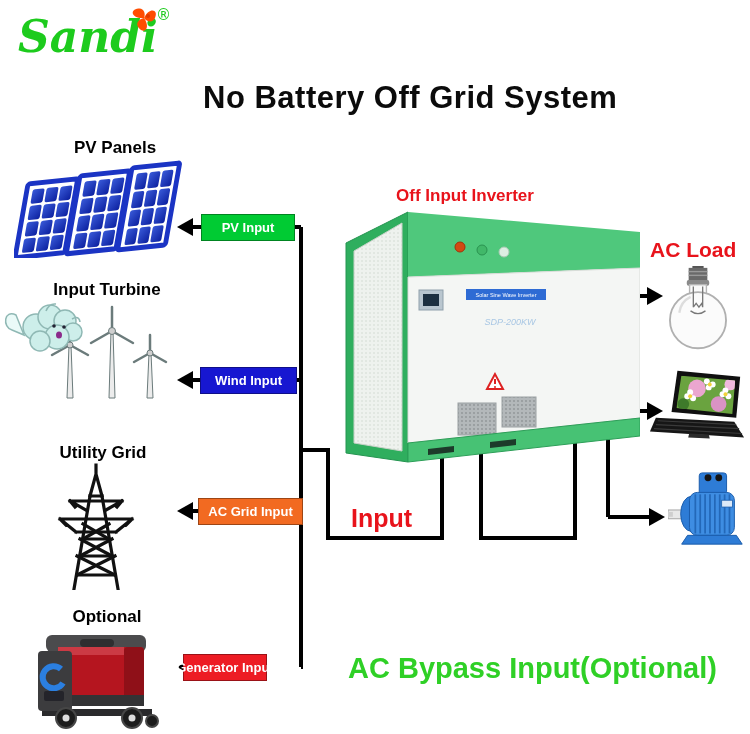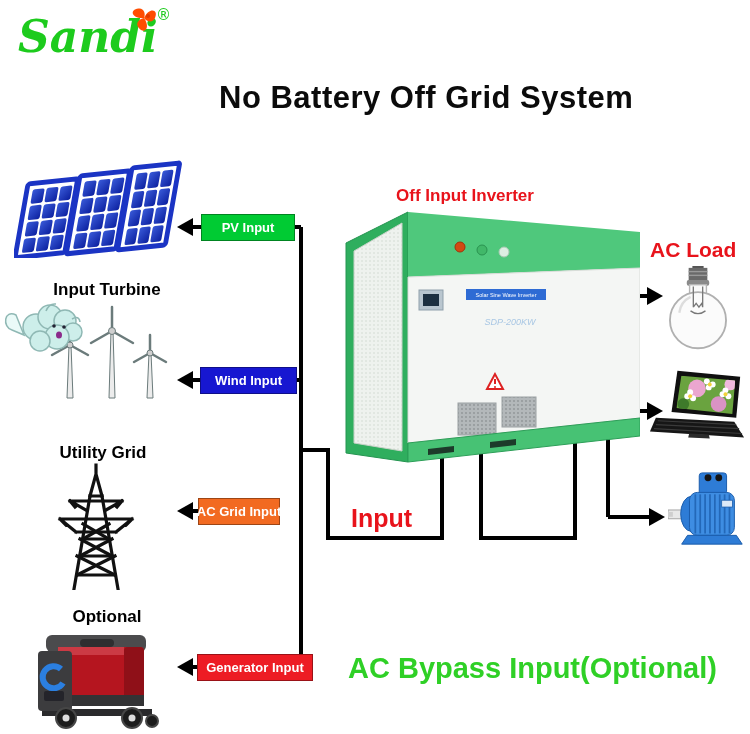--- a/index.html
+++ b/index.html
@@ -8,21 +8,21 @@
   .abs{position:absolute;}
   .src-label{font-weight:bold;font-size:17px;color:#000;text-align:center;white-space:nowrap;}
   .io-box{position:absolute;display:flex;align-items:center;justify-content:center;
           color:#fff;font-weight:bold;font-size:13px;white-space:nowrap;
           border:1px solid rgba(0,0,0,.35);box-sizing:border-box;}
   .box-pv{background:#00cb33;}
   .box-wind{background:#1717d1;}
   .box-grid{background:#f26a21;}
   .box-gen{background:#ed1c24;}
   .red-label{color:#e8131b;font-weight:bold;white-space:nowrap;}
-  .title{font-size:31px;font-weight:bold;color:#0b0b0b;letter-spacing:.5px;white-space:nowrap;margin-left:16px;}
+  .title{font-size:31px;font-weight:bold;color:#0b0b0b;letter-spacing:.5px;white-space:nowrap;}
   .bypass{font-size:29px;font-weight:bold;color:#2fd026;white-space:nowrap;}
   svg{display:block;}
 </style>
 </head>
 <body>
 
 <div class="stage">
 
   <svg class="abs" style="left:0;top:0" width="750" height="734" viewBox="0 0 750 734">
     <g stroke="#000" stroke-width="4" fill="none">
@@ -55,20 +55,21 @@
     <g transform="translate(136,16)">
       <path d="M0,0 C5,-11 15,-9 11,0 C9,5 3,4 0,0" fill="#ff4d00"></path>
       <path d="M0,0 C5,-11 15,-9 11,0 C9,5 3,4 0,0" fill="#ff4d00" transform="rotate(120)"></path>
       <path d="M0,0 C5,-11 15,-9 11,0 C9,5 3,4 0,0" fill="#ff4d00" transform="rotate(240)"></path>
       <circle cx="4" cy="-2" r="2" fill="#e03a00"></circle>
     </g>
   </svg>
 
   <div class="abs title" style="left:203px;top:80px">No Battery Off Grid System</div>
 
+  <div class="abs src-label" style="left:40px;top:138px;width:150px">PV Panels</div>
   <svg class="abs" style="left:14px;top:158px" width="168" height="100" viewBox="0 0 168 100">
     <defs>
       <linearGradient id="cellb" x1="0" y1="0" x2="1" y2="1">
         <stop offset="0" stop-color="#3a5bd9"></stop>
           <stop offset="1" stop-color="#0b1f9e"></stop>
       </linearGradient>
     </defs>
     <g>
       <g transform="translate(14,26) rotate(-6) skewX(-16)">
         <rect width="50" height="72" rx="2" fill="#fff" stroke="#1b34c4" stroke-width="5"></rect>
@@ -173,21 +174,21 @@
   <svg class="abs" style="left:46px;top:462px" width="100" height="128" viewBox="0 0 100 128">
     <g stroke="#111" stroke-width="3.2" fill="none" stroke-linecap="square">
       <path d="M28,127 L44,34 M72,127 L56,34"></path>
       <path d="M31,113 L69,94 M69,113 L31,94 M34,94 L66,77 M66,94 L34,77 M37,77 L63,62 M63,62 M63,77 L37,62"></path>
       <path d="M37,77 H63 M34,94 H66 M31,113 H69"></path>
       <path d="M44,34 H56 M44,34 L50,12 L56,34 M50,12 V3"></path>
       <path d="M14,57 H86 M14,57 L20,63 M86,57 L80,63 M30,70 L14,57 M70,70 L86,57 M30,70 H70"></path>
       <path d="M24,39 H76 M24,39 L29,45 M76,39 L71,45 M40,48 L24,39 M60,48 L76,39"></path>
     </g>
   </svg>
-  <div class="io-box box-grid" style="left:198px;top:498px;width:82px;height:27px">
+  <div class="io-box box-grid" style="left:198px;top:498px;width:105px;height:27px">
     <span>AC Grid Input</span>
   </div>
 
   <div class="abs src-label" style="left:32px;top:607px;width:150px">Optional</div>
   <svg class="abs" style="left:28px;top:625px" width="140" height="106" viewBox="0 0 140 106">
     <g>
       <rect x="14" y="84" width="110" height="7" fill="#2a2a2c"></rect>
       <rect x="18" y="10" width="100" height="17" rx="6" fill="#4b4b4d"></rect>
       <rect x="52" y="14" width="34" height="8" rx="4" fill="#2e2e30"></rect>
       <rect x="30" y="22" width="86" height="58" rx="4" fill="#b5151f"></rect>
@@ -197,21 +198,21 @@
       <path d="M33,44 a11,11 0 1 0 2,14" fill="none" stroke="#2b7fe0" stroke-width="6"></path>
       <rect x="16" y="66" width="20" height="10" rx="2" fill="#24242a"></rect>
       <rect x="44" y="70" width="72" height="11" fill="#333335"></rect>
       <circle cx="38" cy="93" r="10" fill="#1c1c1c" stroke="#464646" stroke-width="2"></circle>
       <circle cx="38" cy="93" r="3.5" fill="#dcdcdc"></circle>
       <circle cx="104" cy="93" r="10" fill="#1c1c1c" stroke="#464646" stroke-width="2"></circle>
       <circle cx="104" cy="93" r="3.5" fill="#dcdcdc"></circle>
       <circle cx="124" cy="96" r="6" fill="#1c1c1c" stroke="#464646" stroke-width="2"></circle>
     </g>
   </svg>
-  <div class="io-box box-gen" style="left:197px;top:654px;width:116px;height:27px">
+  <div class="io-box box-gen" style="left:183px;top:654px;width:84px;height:27px">
     <span>Generator Input</span>
   </div>
 
   <div class="abs red-label" style="left:396px;top:186px;width:132px;text-align:center;font-size:17px">Off Input Inverter</div>
   <svg class="abs" style="left:340px;top:203px" width="300" height="285" viewBox="0 0 300 285">
     <defs>
       <pattern id="mesh" width="4" height="4" patternUnits="userSpaceOnUse">
         <rect width="4" height="4" fill="#eef2ee"></rect>
           <circle cx="2" cy="2" r=".7" fill="#ccd6cc"></circle>
       </pattern>

